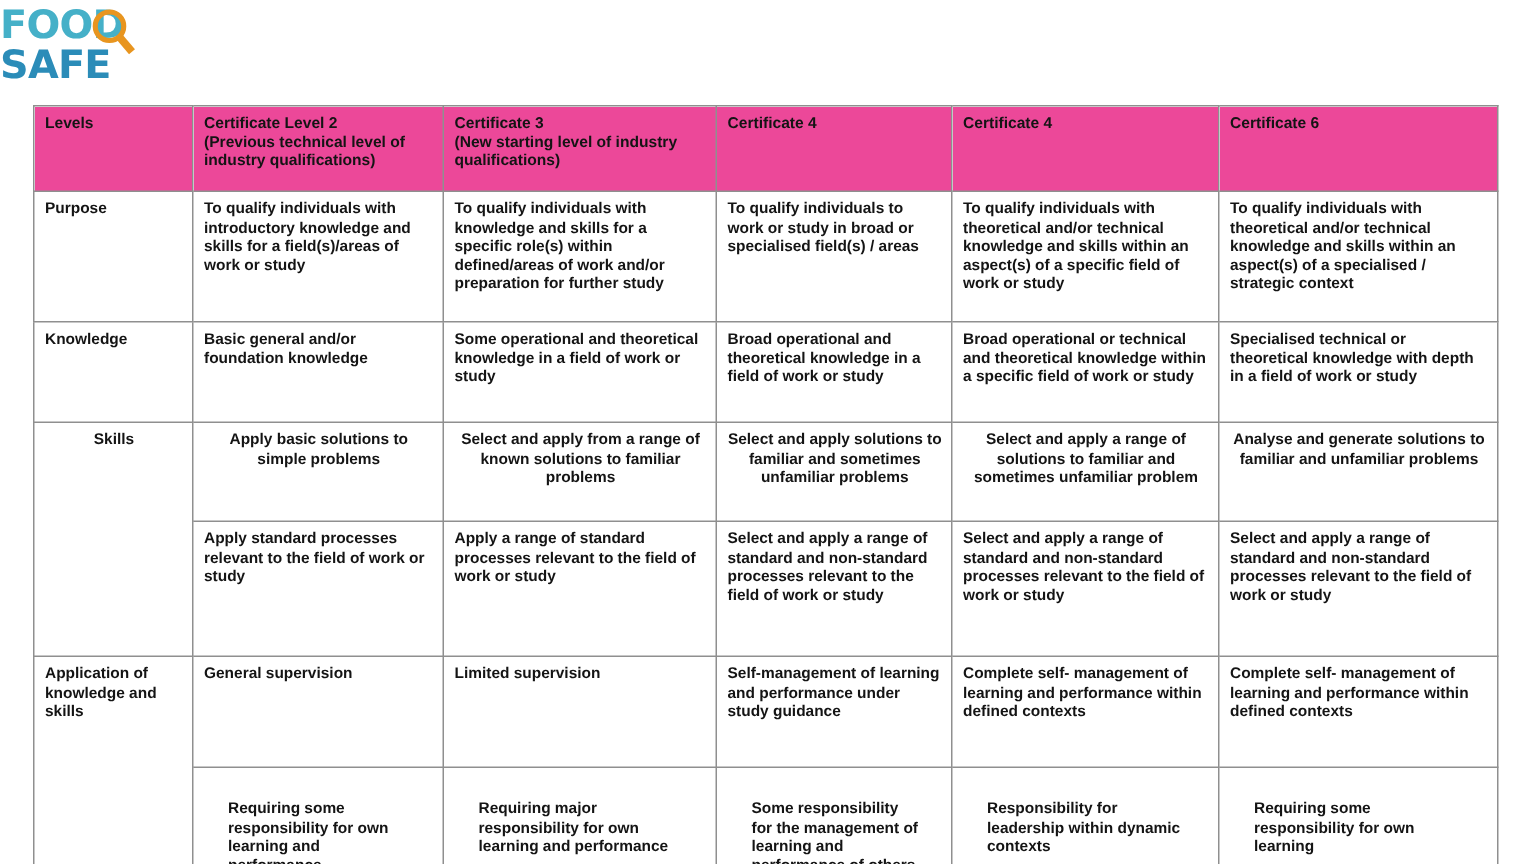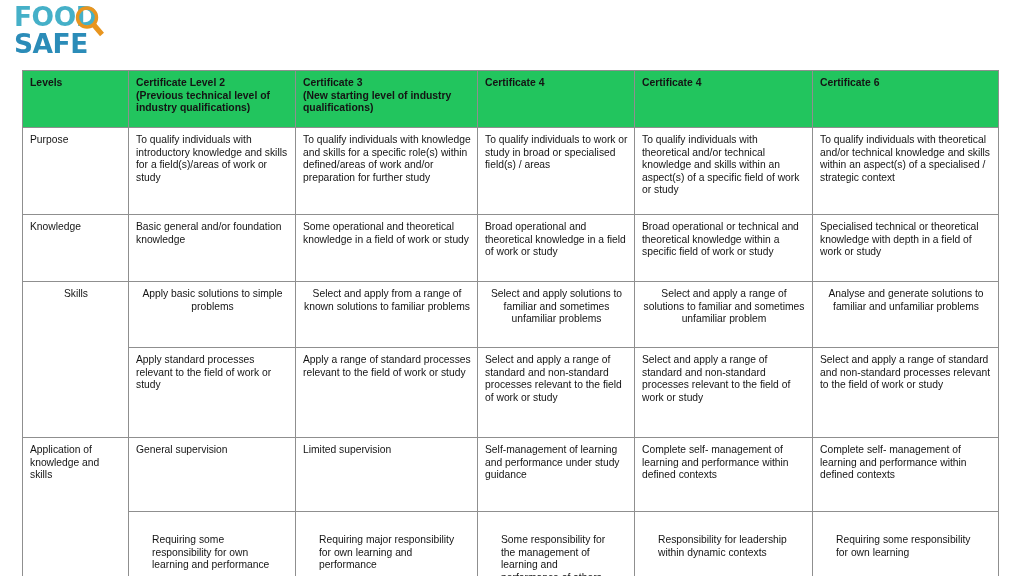--- a/index.html
+++ b/index.html
@@ -12,21 +12,21 @@
     height: 576px;
     font-family: "Liberation Sans", sans-serif;
     color: #1a1a1a;
     overflow: hidden;
     position: relative;
   }
 
   
   .logo-block {
     position: absolute;
-    left: 14px;
+    left: 0;
     top: 4px;
     width: 110px;
     height: 60px;
   }
   .logo-word {
     font-family: "DejaVu Sans", sans-serif;
     font-weight: 700;
     font-size: 26px;
     letter-spacing: -0.5px;
     line-height: 27px;
@@ -59,25 +59,25 @@
     background: #ffffff;
   }
   table.matrix td, table.matrix th {
     border: 1px solid #8f8f8f;
     vertical-align: top;
     padding: 6px 6px 4px 7px;
     font-size: 10.3px;
     line-height: 12.6px;
     text-align: left;
     color: #141414;
-    font-weight: normal;
+    font-weight: bold;
     overflow: hidden;
   }
   table.matrix thead th {
-    background: #22c55e;
+    background: #ec4899;
     font-weight: bold;
     font-size: 10.4px;
     height: 46px;
   }
   td.rowlabel {
     font-weight: bold;
     font-size: 10.4px;
     background: #ffffff;
   }
   .cell-para { margin: 16px; }

